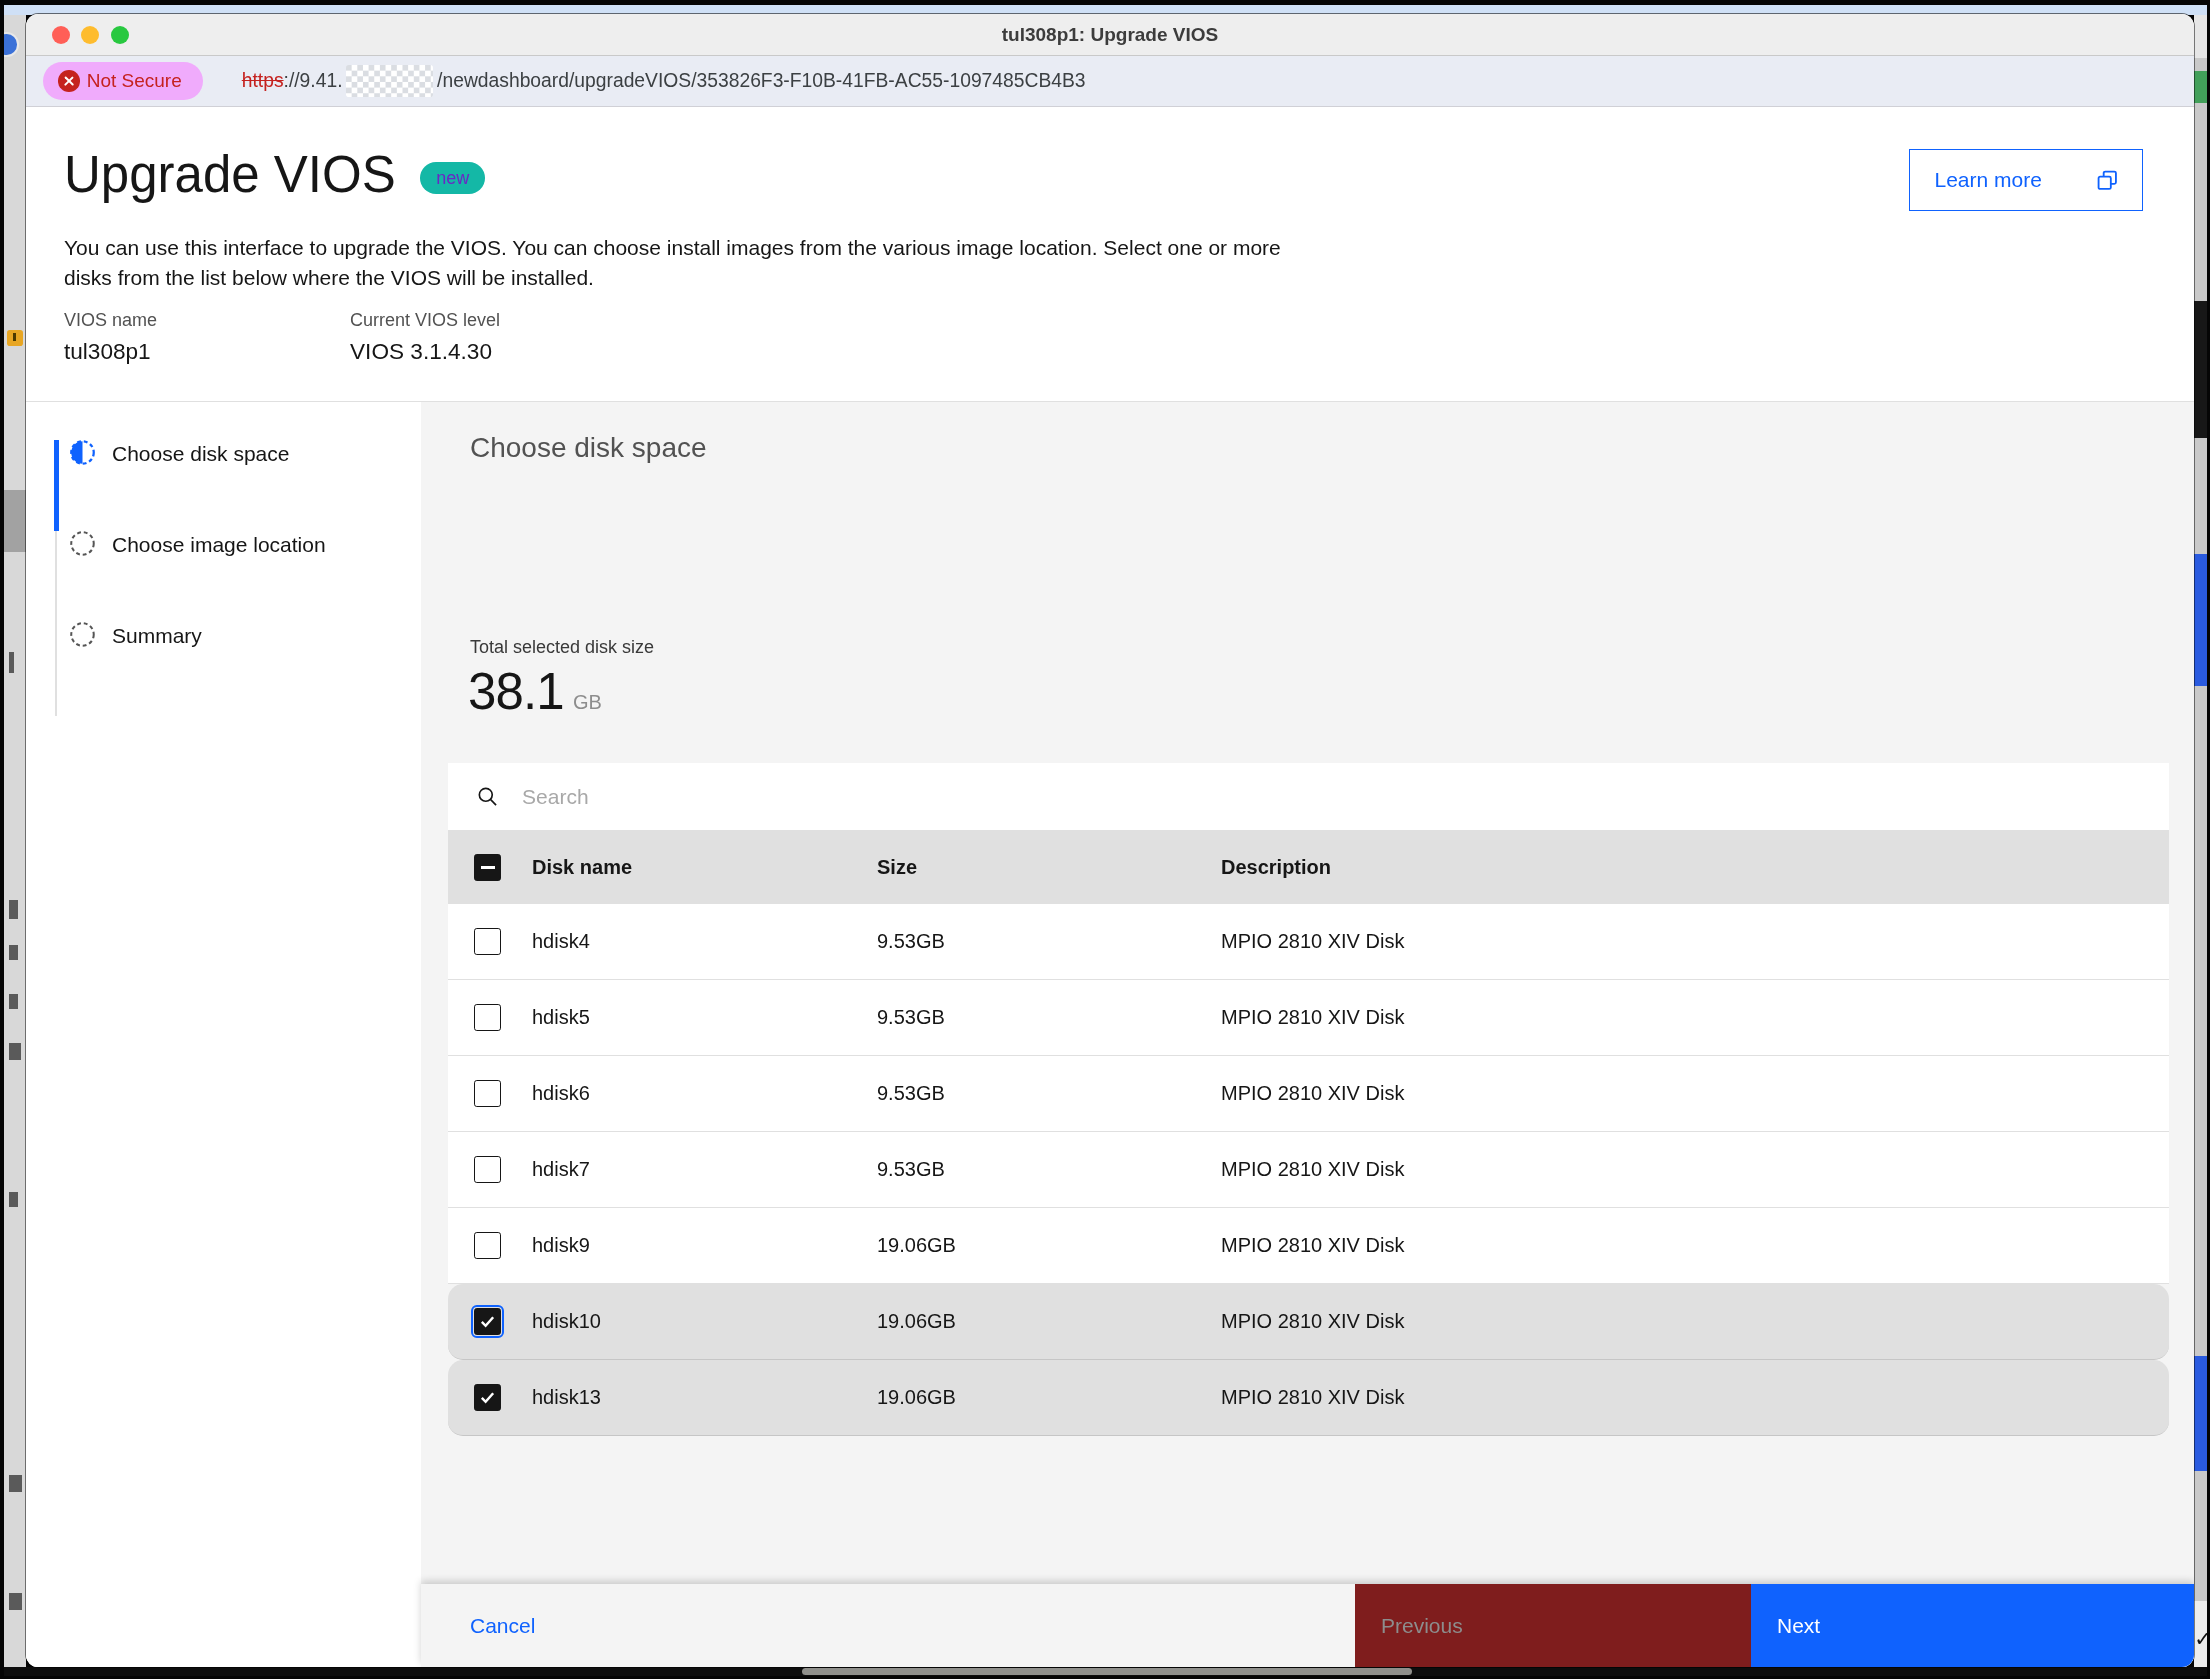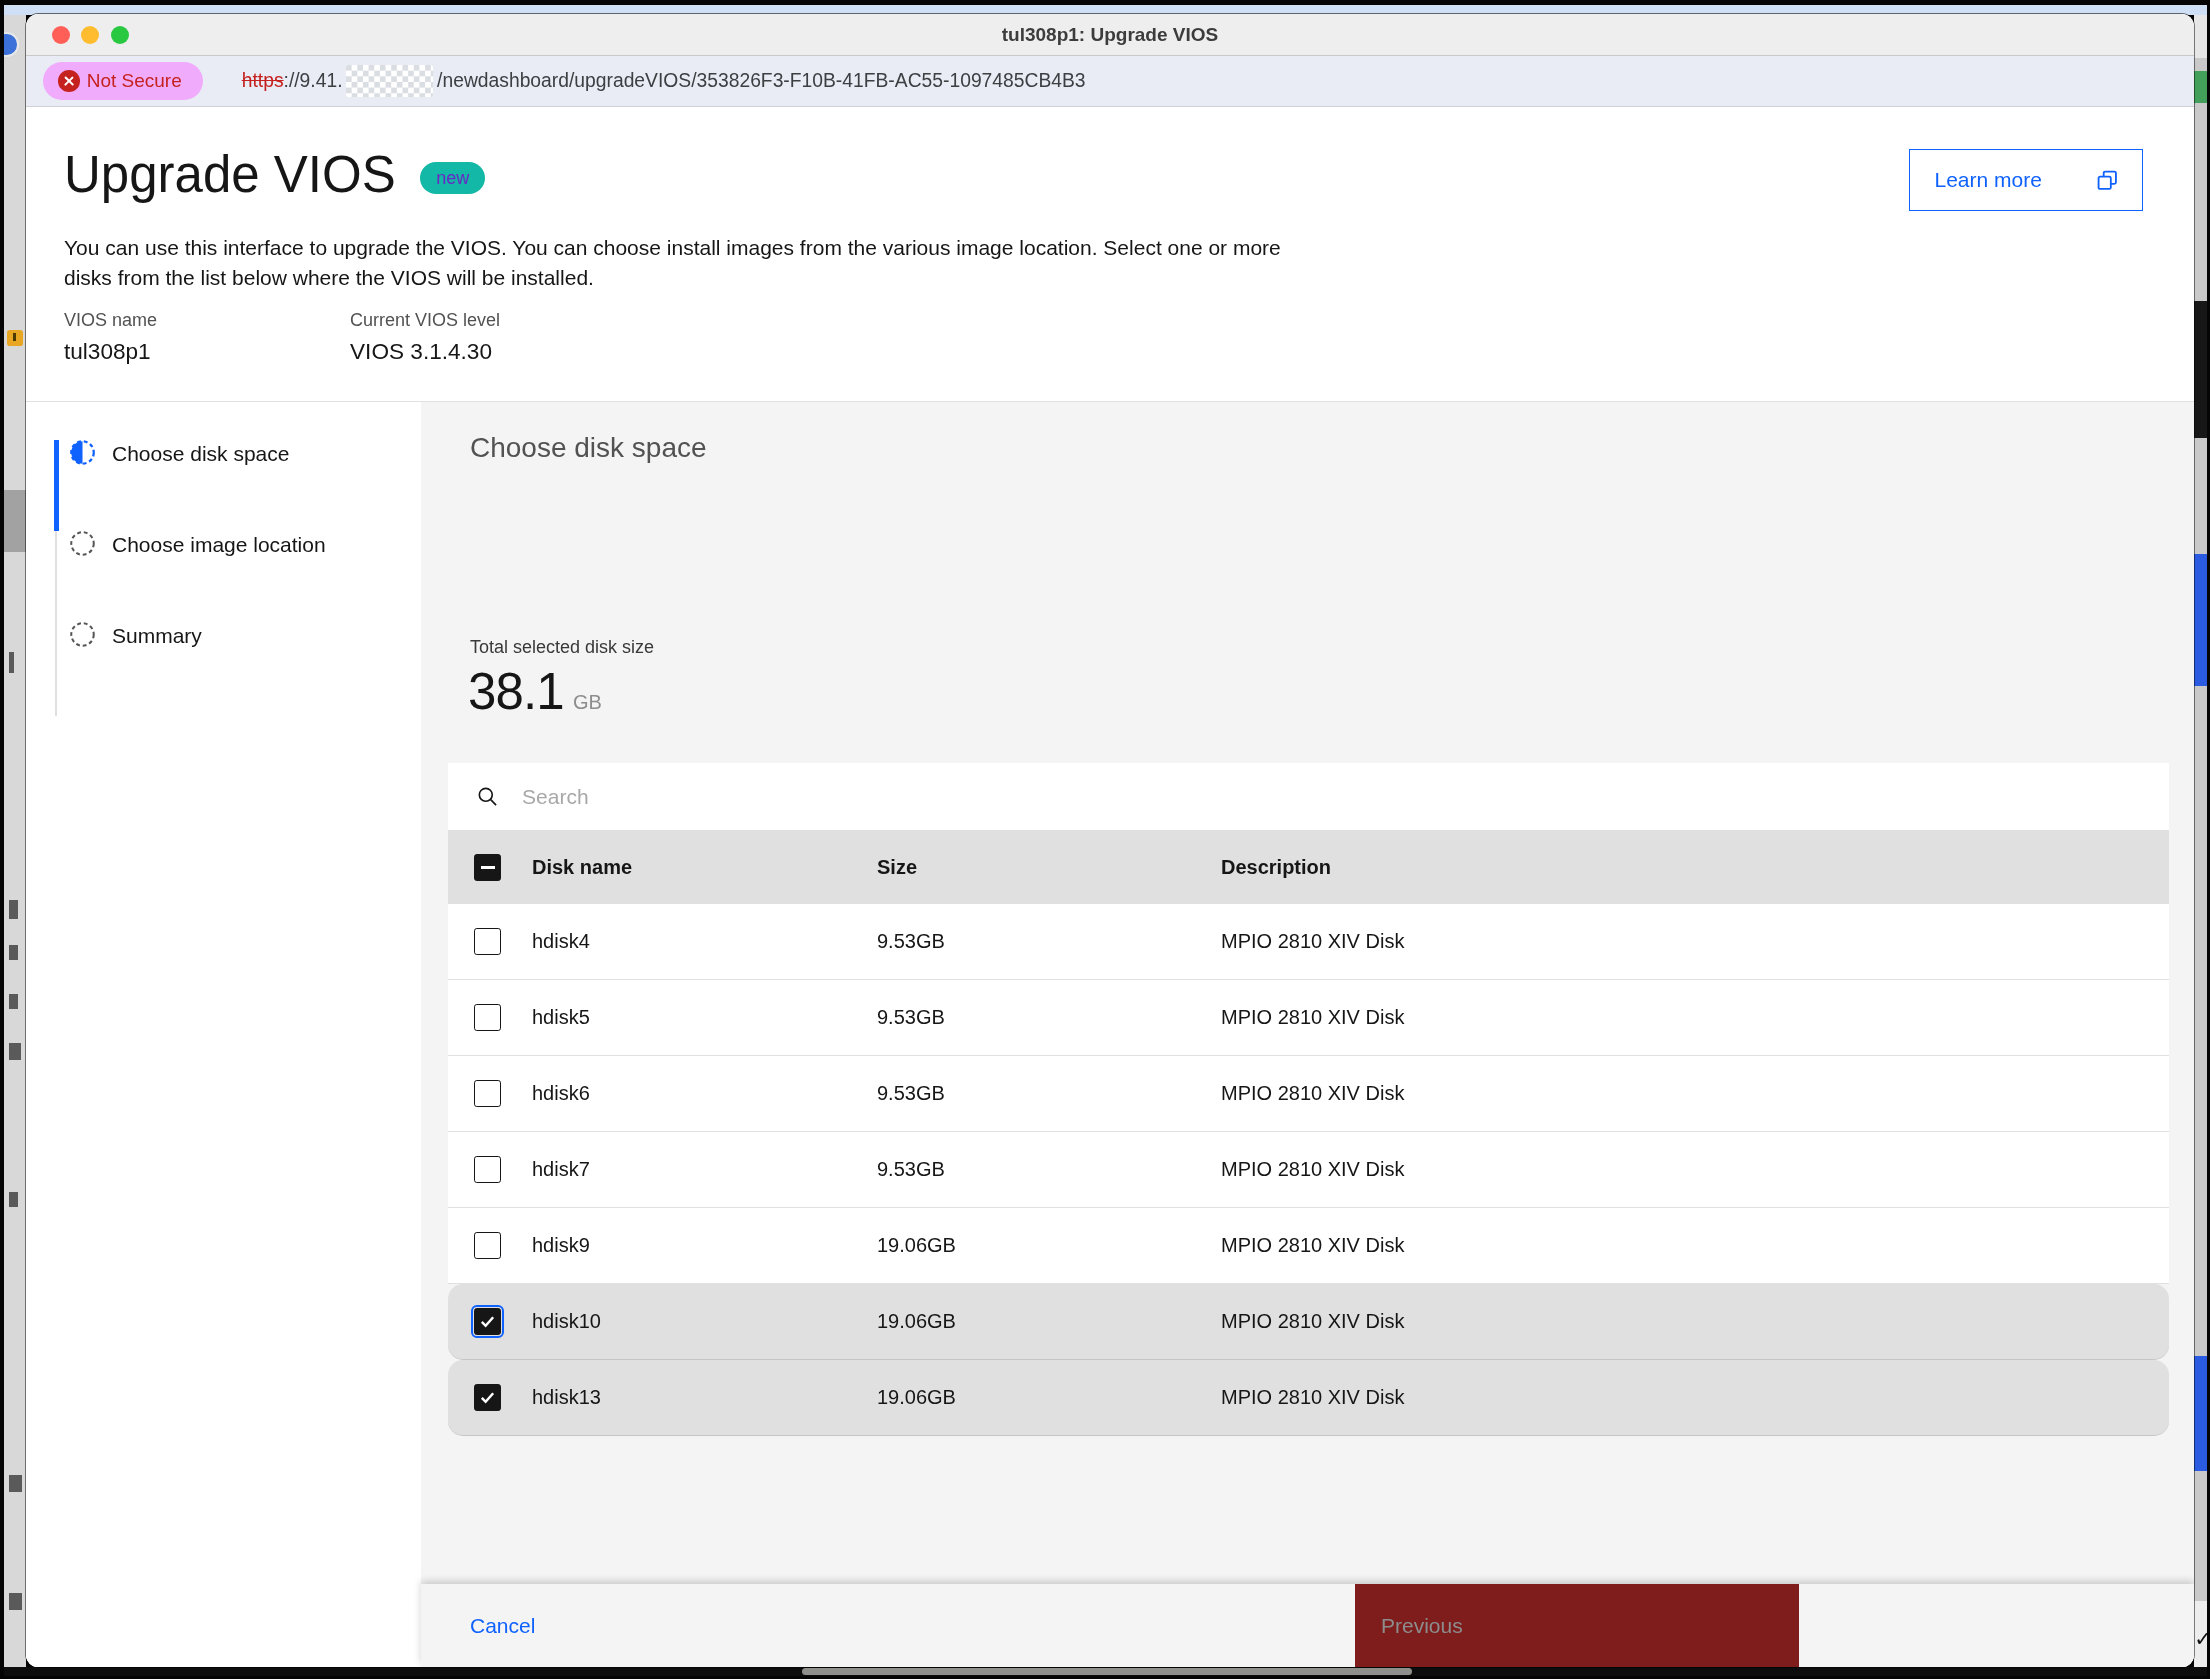--- a/index.html
+++ b/index.html
@@ -312,19 +312,20 @@
     <div class="c-name">hdisk13</div>
     <div class="c-size">19.06GB</div>
     <div class="c-desc">MPIO 2810 XIV Disk</div>
   </div>
             </div>
         </div>
 
         <div class="pane-footer">
           <button class="cancel-link">Cancel</button>
           <button class="btn btn-previous" disabled="">Previous</button>
+          <button class="btn btn-next">Next</button>
         </div>
       </section>
 
     </div>
   </div>
 </div>
 
 
 </body></html>

